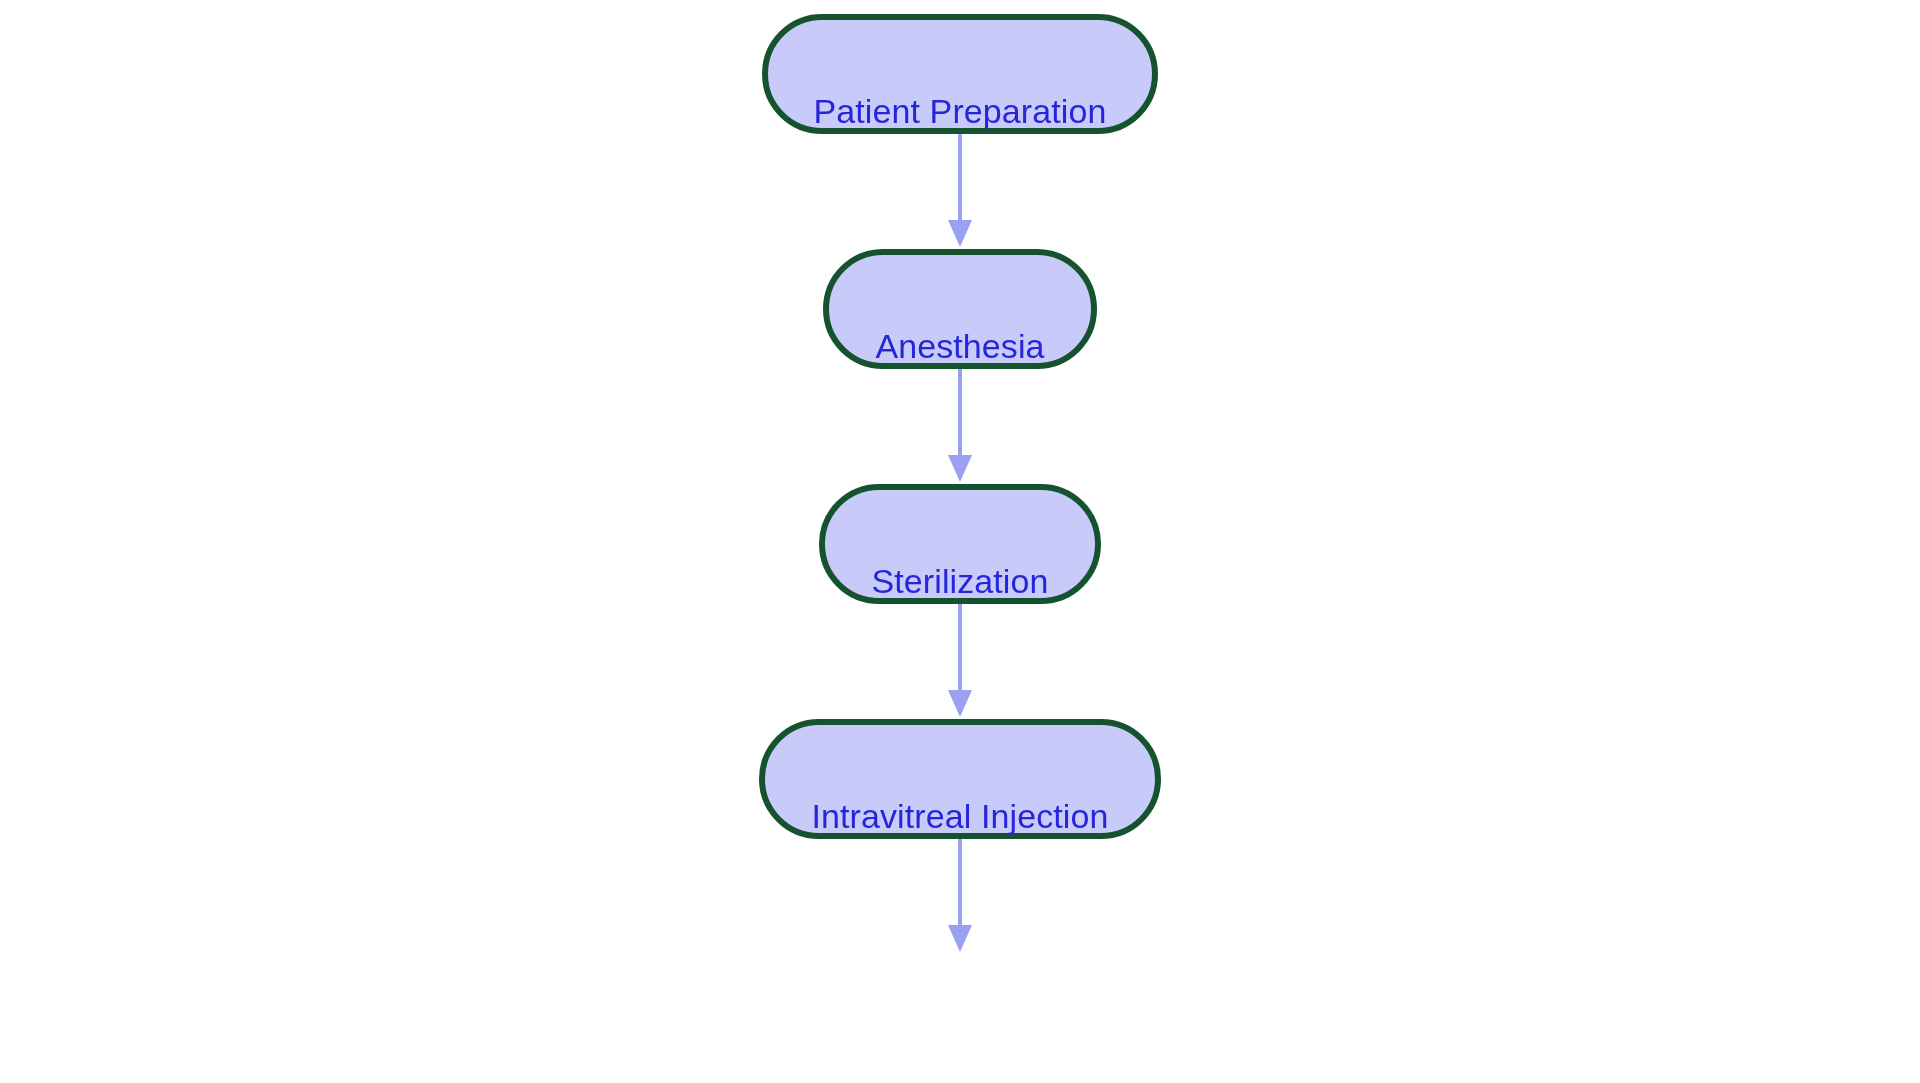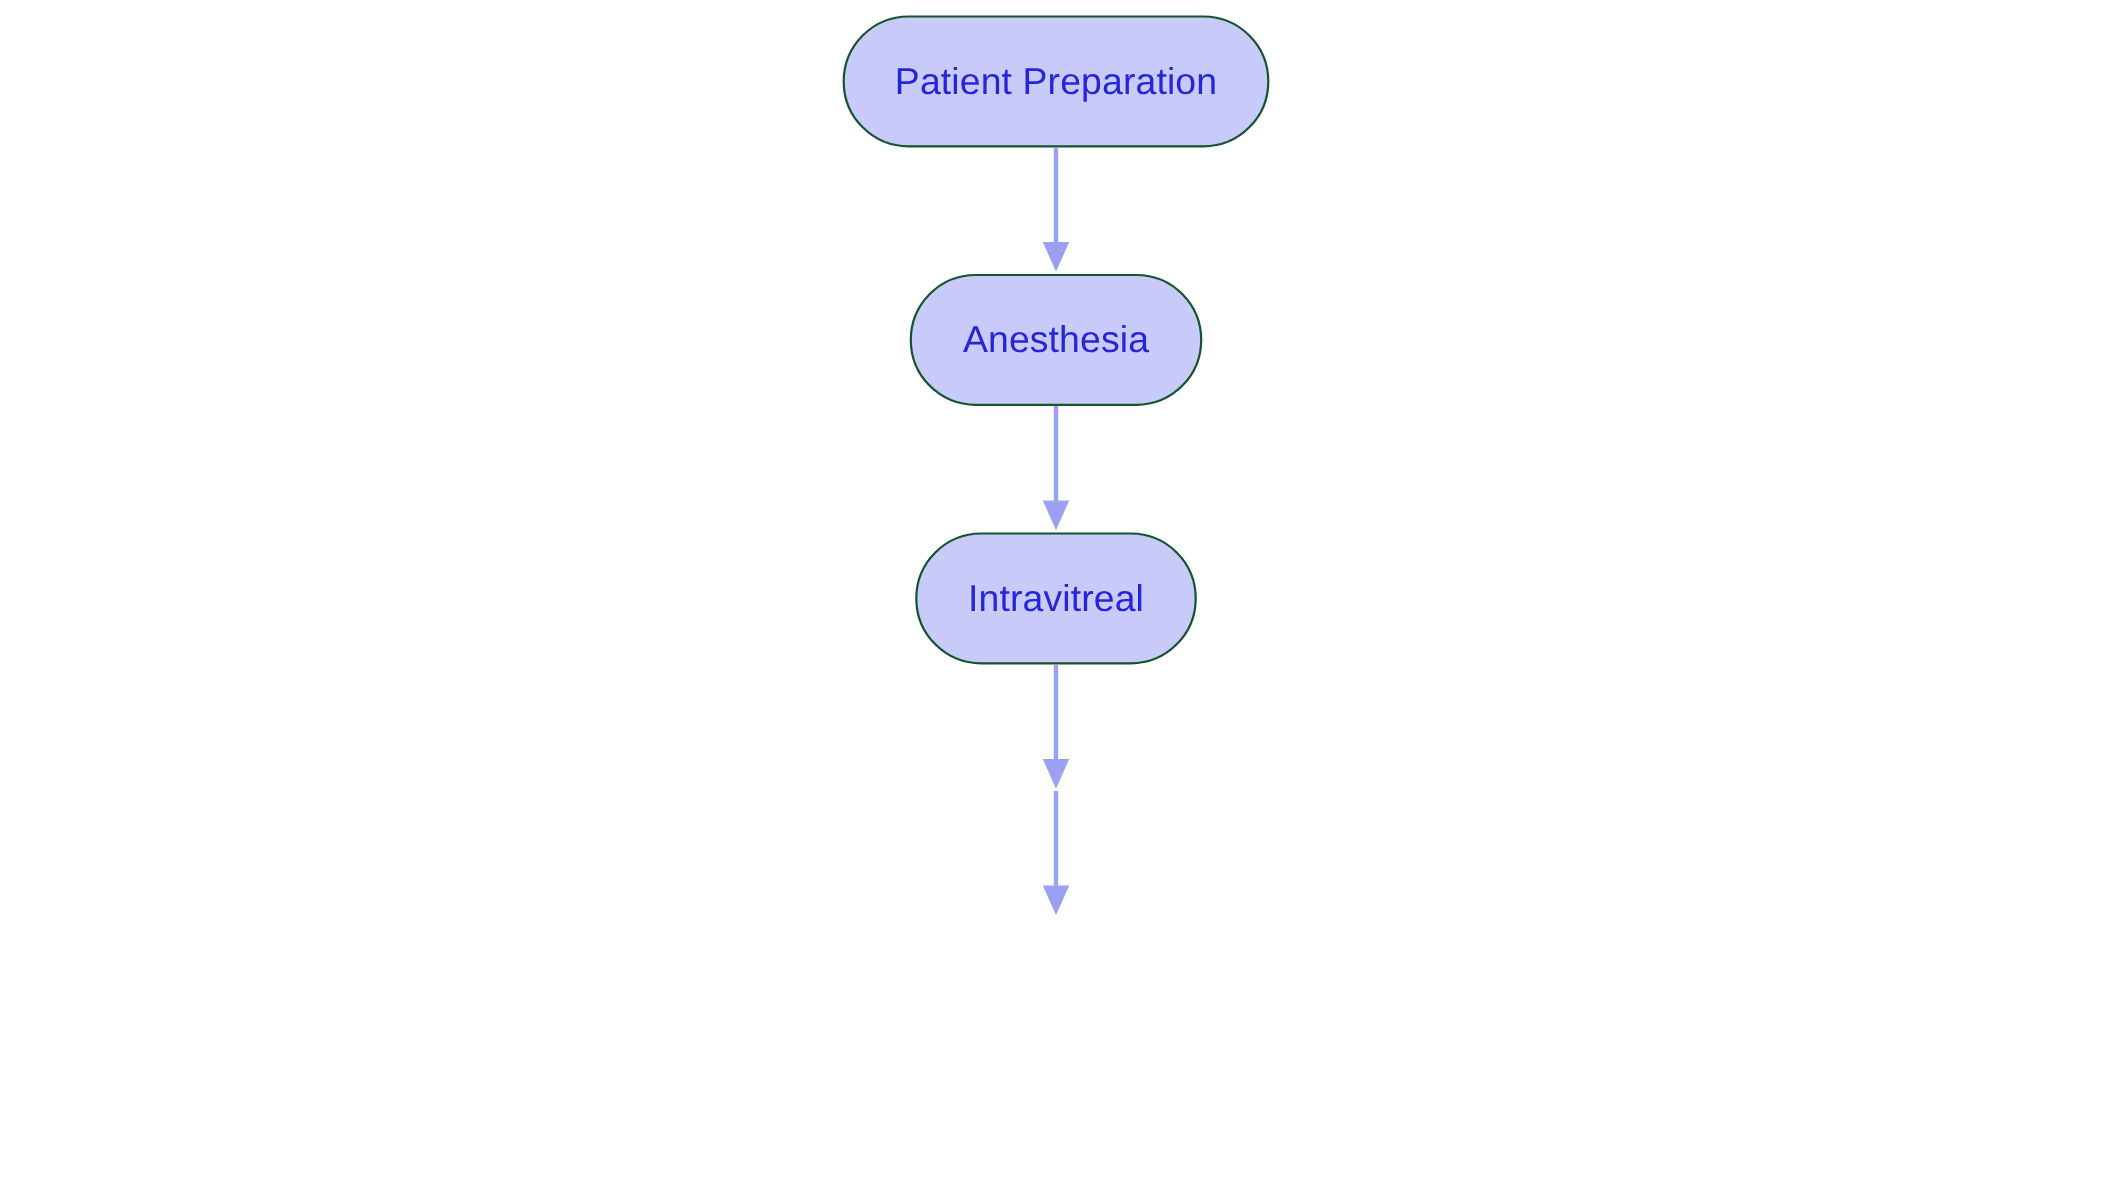--- a/index.html
+++ b/index.html
@@ -34,24 +34,24 @@
     justify-content: flex-start;
     padding-top: 14px;
     box-sizing: border-box;
   }
 
   
   .node {
     box-sizing: border-box;
     height: 120px;
     display: flex;
-    align-items: center;
+    align-items: flex-end;
     justify-content: center;
     background: #c8cafa;
-    border: 2px solid #14532d;
+    border: 6px solid #14532d;
     border-radius: 60px;
     padding: 0 46px;
     flex: 0 0 auto;
   }
   .node-label {
     color: #2626d9;
     font-size: 34px;
     font-weight: 400;
     line-height: 1;
     white-space: nowrap;
@@ -93,28 +93,31 @@
     <div class="node">
       <span class="node-label">Anesthesia</span>
     </div>
 
     <svg class="connector" viewBox="0 0 30 115" preserveAspectRatio="none">
       <line class="connector-line" x1="15" y1="0" x2="15" y2="92"></line>
       <polygon class="connector-head" points="15,113 3,86 27,86"></polygon>
     </svg>
 
     <div class="node">
-      <span class="node-label">Intravitreal</span>
+      <span class="node-label">Sterilization</span>
     </div>
 
     <svg class="connector" viewBox="0 0 30 115" preserveAspectRatio="none">
       <line class="connector-line" x1="15" y1="0" x2="15" y2="92"></line>
       <polygon class="connector-head" points="15,113 3,86 27,86"></polygon>
     </svg>
 
+    <div class="node">
+      <span class="node-label">Intravitreal Injection</span>
+    </div>
 
     <svg class="connector" viewBox="0 0 30 115" preserveAspectRatio="none">
       <line class="connector-line" x1="15" y1="0" x2="15" y2="92"></line>
       <polygon class="connector-head" points="15,113 3,86 27,86"></polygon>
     </svg>
 
 
   </div>
 </div>
 

